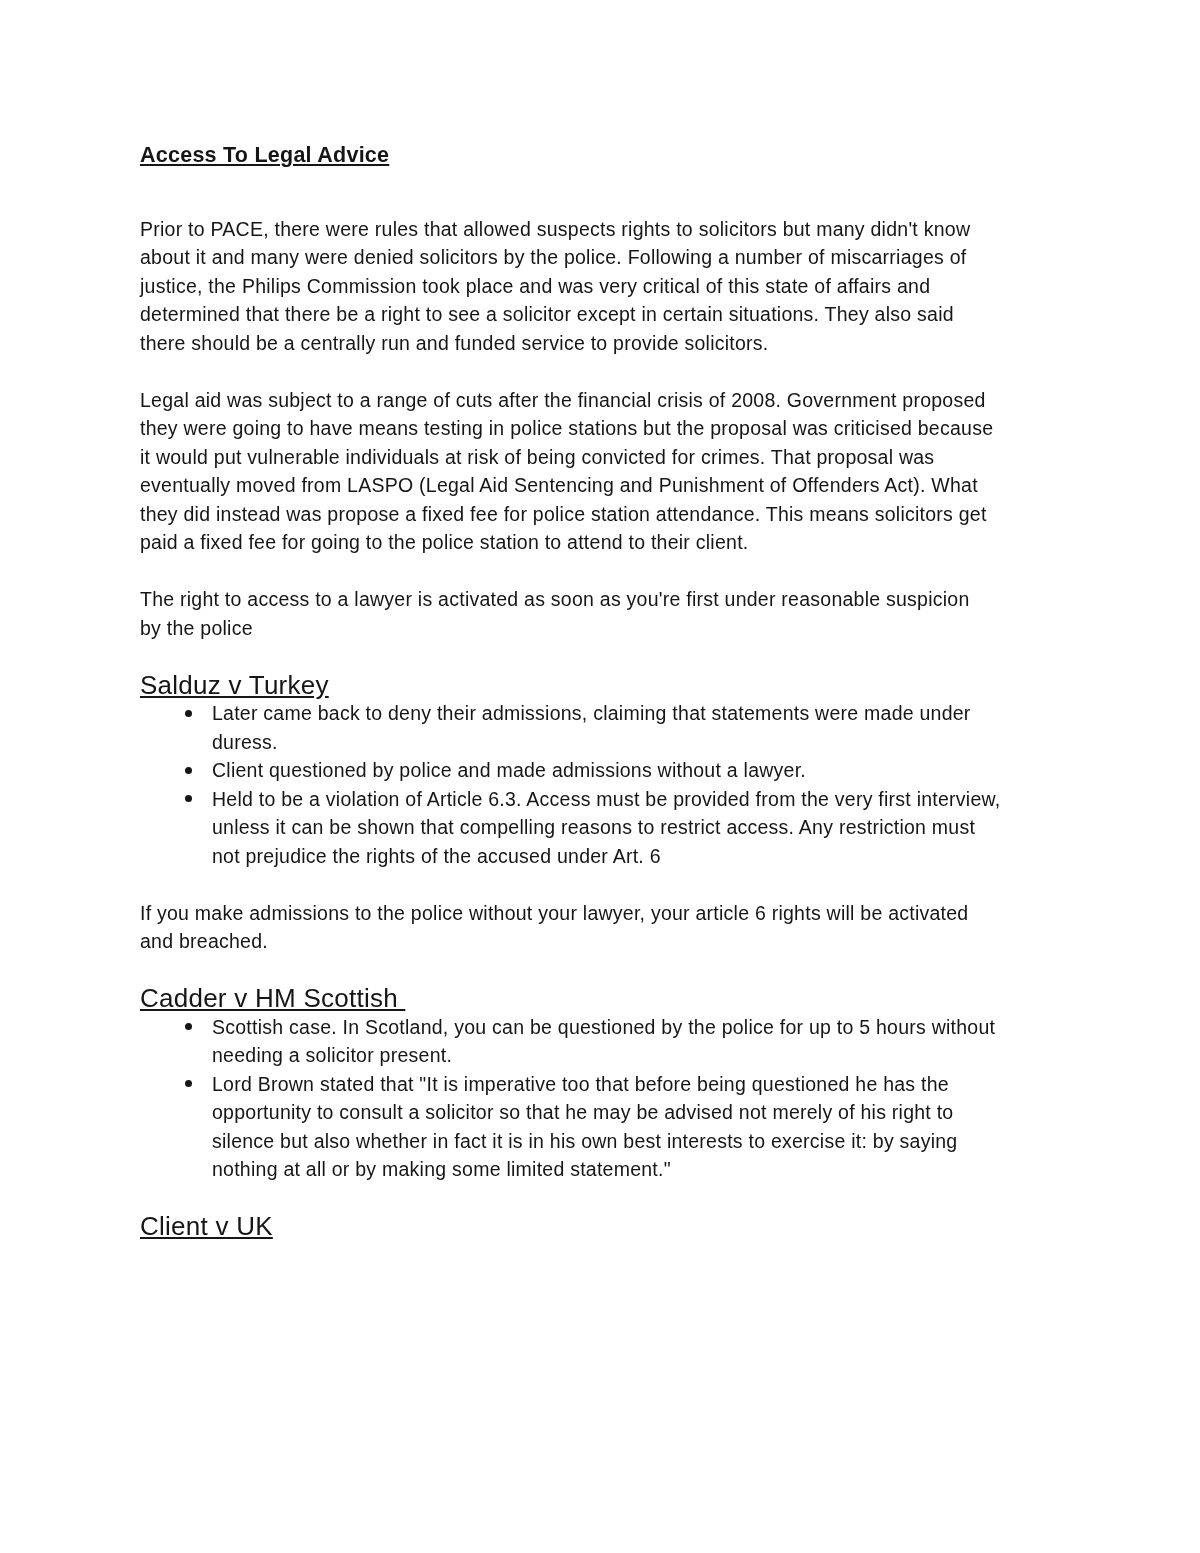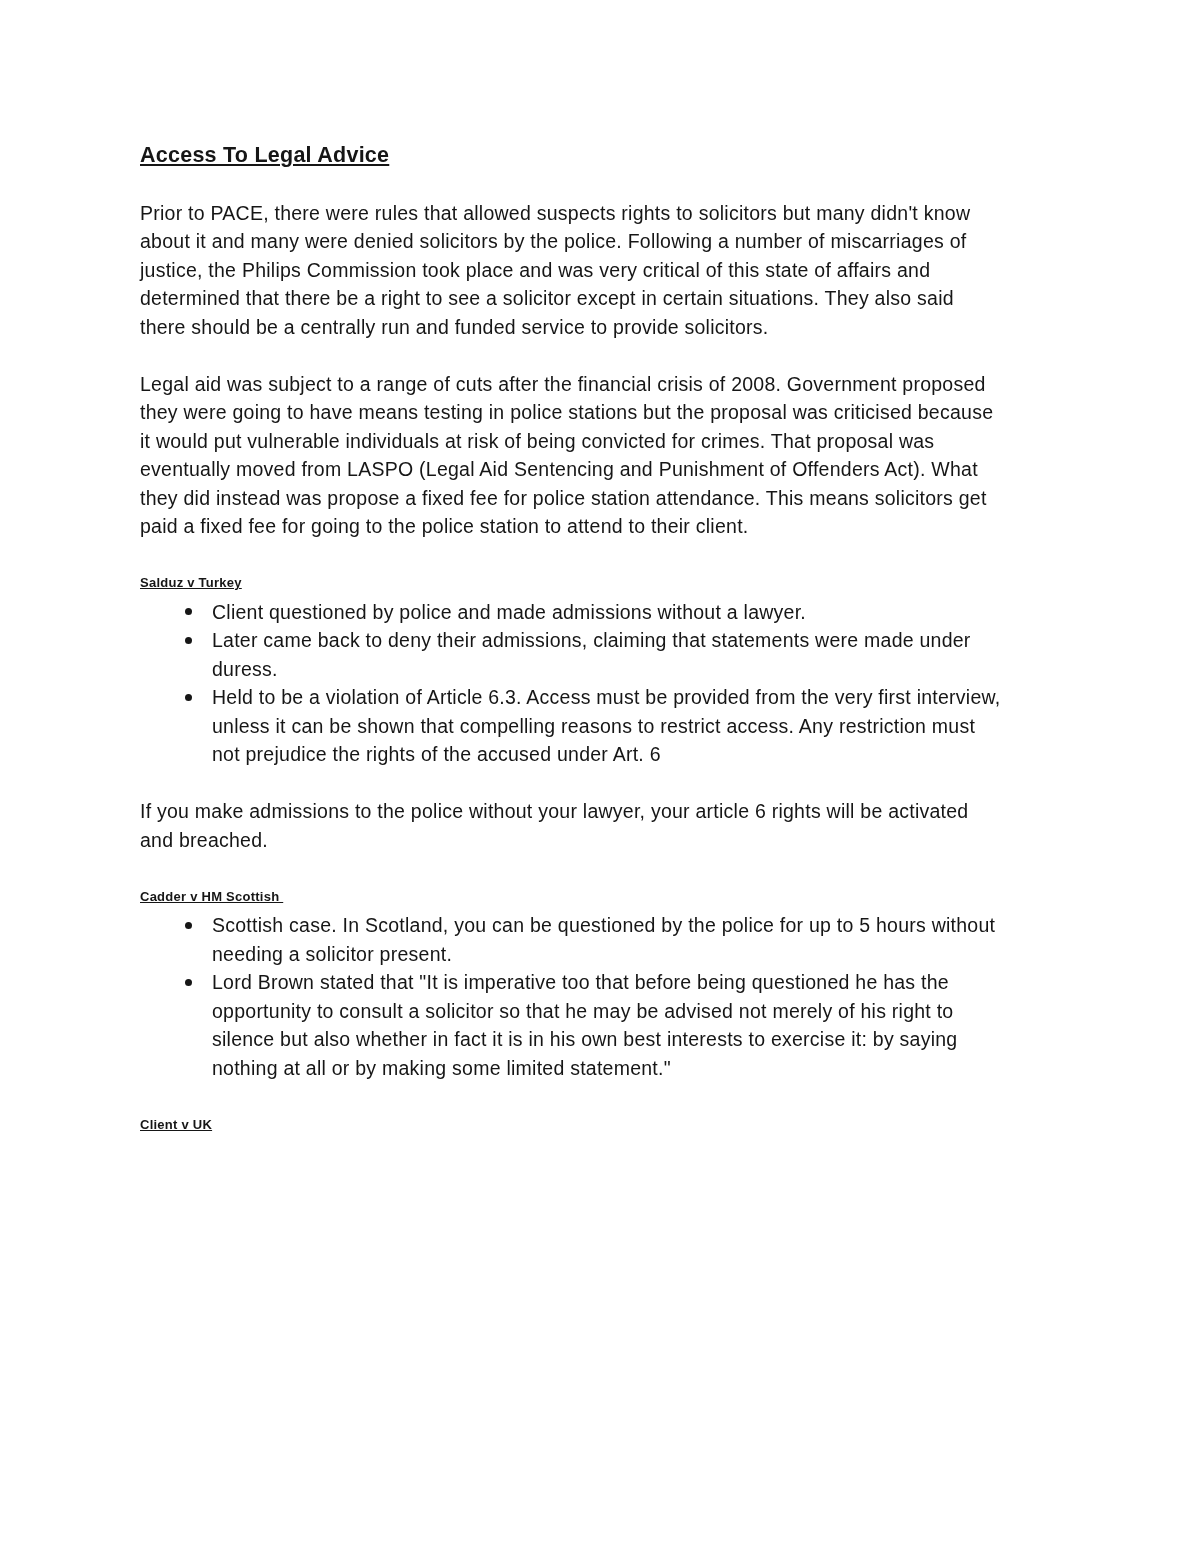--- a/index.html
+++ b/index.html
@@ -18,30 +18,30 @@
     font-size: 19.5px;
     line-height: 28.5px;
     letter-spacing: 0.25px;
     color: #161616;
     overflow: hidden;
   }
   .doc-title {
     font-size: 21.5px;
     font-weight: 700;
     text-decoration: underline;
-    margin: 0 0 29px 0;
+    margin: 0 0 45px 0;
     line-height: 28.5px;
   }
   .para {
     margin: 0 0 28.5px 0;
     white-space: pre-line;
   }
   .case-heading {
-    font-size: 13px;
-    font-weight: 700;
+    font-size: 26px;
+    font-weight: 400;
     text-decoration: underline;
     margin: 0;
     line-height: 28.5px;
     white-space: pre-wrap;
   }
   .bullet-list {
     list-style: none;
     margin: 0 0 28.5px 0;
     padding: 0 0 0 40px;
   }
@@ -82,32 +82,34 @@
 
 
 
   <p class="para">Legal aid was subject to a range of cuts after the financial crisis of 2008. Government proposed
 they were going to have means testing in police stations but the proposal was criticised because
 it would put vulnerable individuals at risk of being convicted for crimes. That proposal was
 eventually moved from LASPO (Legal Aid Sentencing and Punishment of Offenders Act). What
 they did instead was propose a fixed fee for police station attendance. This means solicitors get
 paid a fixed fee for going to the police station to attend to their client.</p>
 
+  <p class="para">The right to access to a lawyer is activated as soon as you're first under reasonable suspicion
+by the police</p>
 
   <section>
     <h2 class="case-heading">Salduz v Turkey</h2>
     <ul class="bullet-list">
       <li class="bullet-item">
         <span class="bullet-marker"></span>
-        <span class="bullet-text">Client questioned by police and made admissions without a lawyer.</span>
+        <span class="bullet-text">Later came back to deny their admissions, claiming that statements were made under
+duress.</span>
       </li>
       <li class="bullet-item">
         <span class="bullet-marker"></span>
-        <span class="bullet-text">Later came back to deny their admissions, claiming that statements were made under
-duress.</span>
+        <span class="bullet-text">Client questioned by police and made admissions without a lawyer.</span>
       </li>
       <li class="bullet-item">
         <span class="bullet-marker"></span>
         <span class="bullet-text">Held to be a violation of Article 6.3. Access must be provided from the very first interview,
 unless it can be shown that compelling reasons to restrict access. Any restriction must
 not prejudice the rights of the accused under Art. 6</span>
       </li>
     </ul>
   </section>
 

